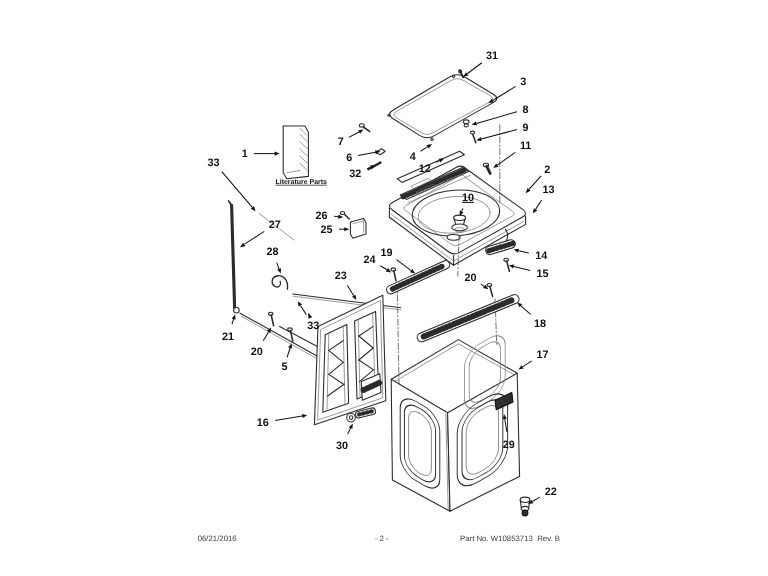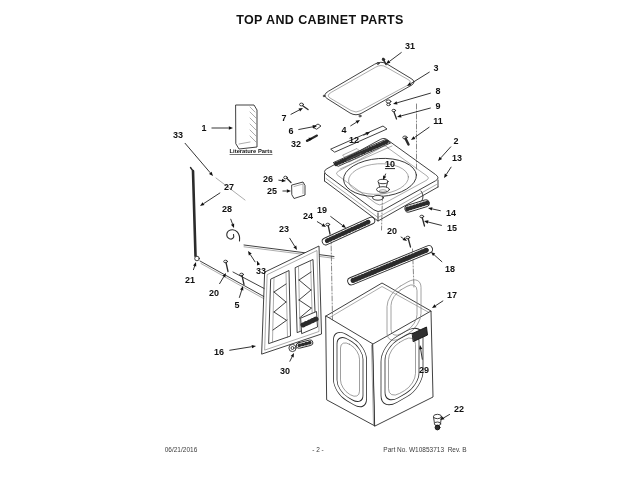--- a/index.html
+++ b/index.html
@@ -28,21 +28,20 @@
   .dashdot{stroke:#555;stroke-width:.7;stroke-dasharray:5 2 1 2;}
   .hatch{stroke:#2b2b2b;stroke-dasharray:.8 2.6;}
   .whitefill{fill:#ffffff;}
   .darkfill{fill:#2f2f2f;stroke:#111;}
 </style>
 </head>
 <body>
 
 <div class="page">
 
-  <div class="doc-title">TOP AND CABINET PARTS</div>
 
   <svg id="diagram-svg" width="640" height="480" viewBox="0 0 640 480">
 
     <g class="art">
 
       <g>
         <path d="M 375,64 Q 381,60.5 387,64 L 411,78.5 Q 417,82 411,85.5 L 362,113 Q 356,116.5 350,113 L 327,98.5 Q 322,95 328,91.5 Z"></path>
         <path class="thin" d="M 376,67 Q 381,64 386,67 L 408,79.5 Q 413,82.3 408,85 L 361,110.5 Q 356,113.5 351,110.5 L 330,98 Q 326,95.3 331,92.5 Z"></path>
         <circle cx="378" cy="63.5" r="1"></circle>
         <circle cx="360" cy="116" r="1"></circle>

